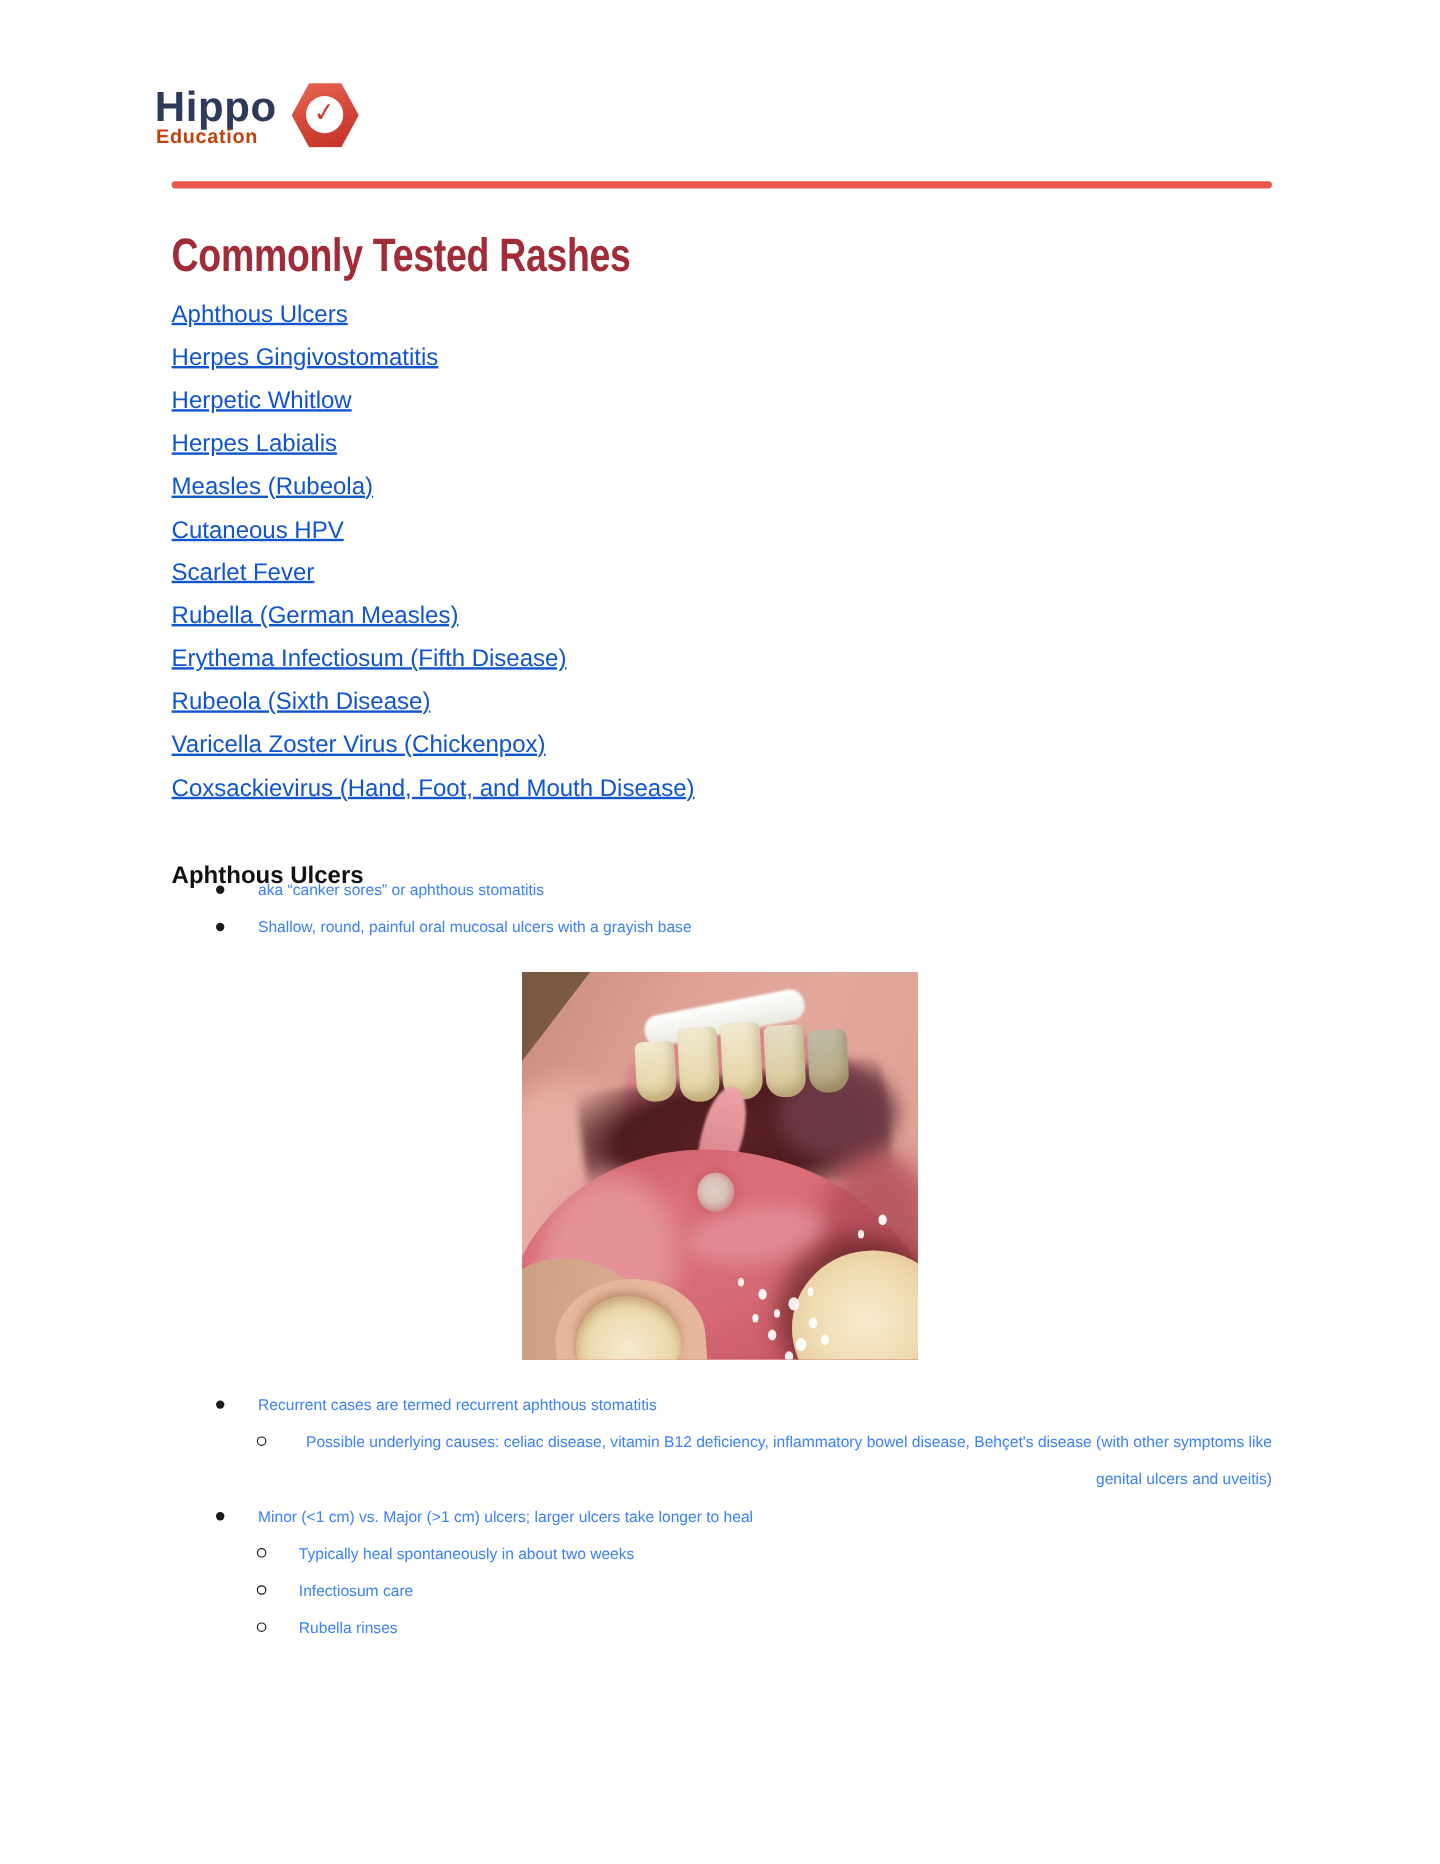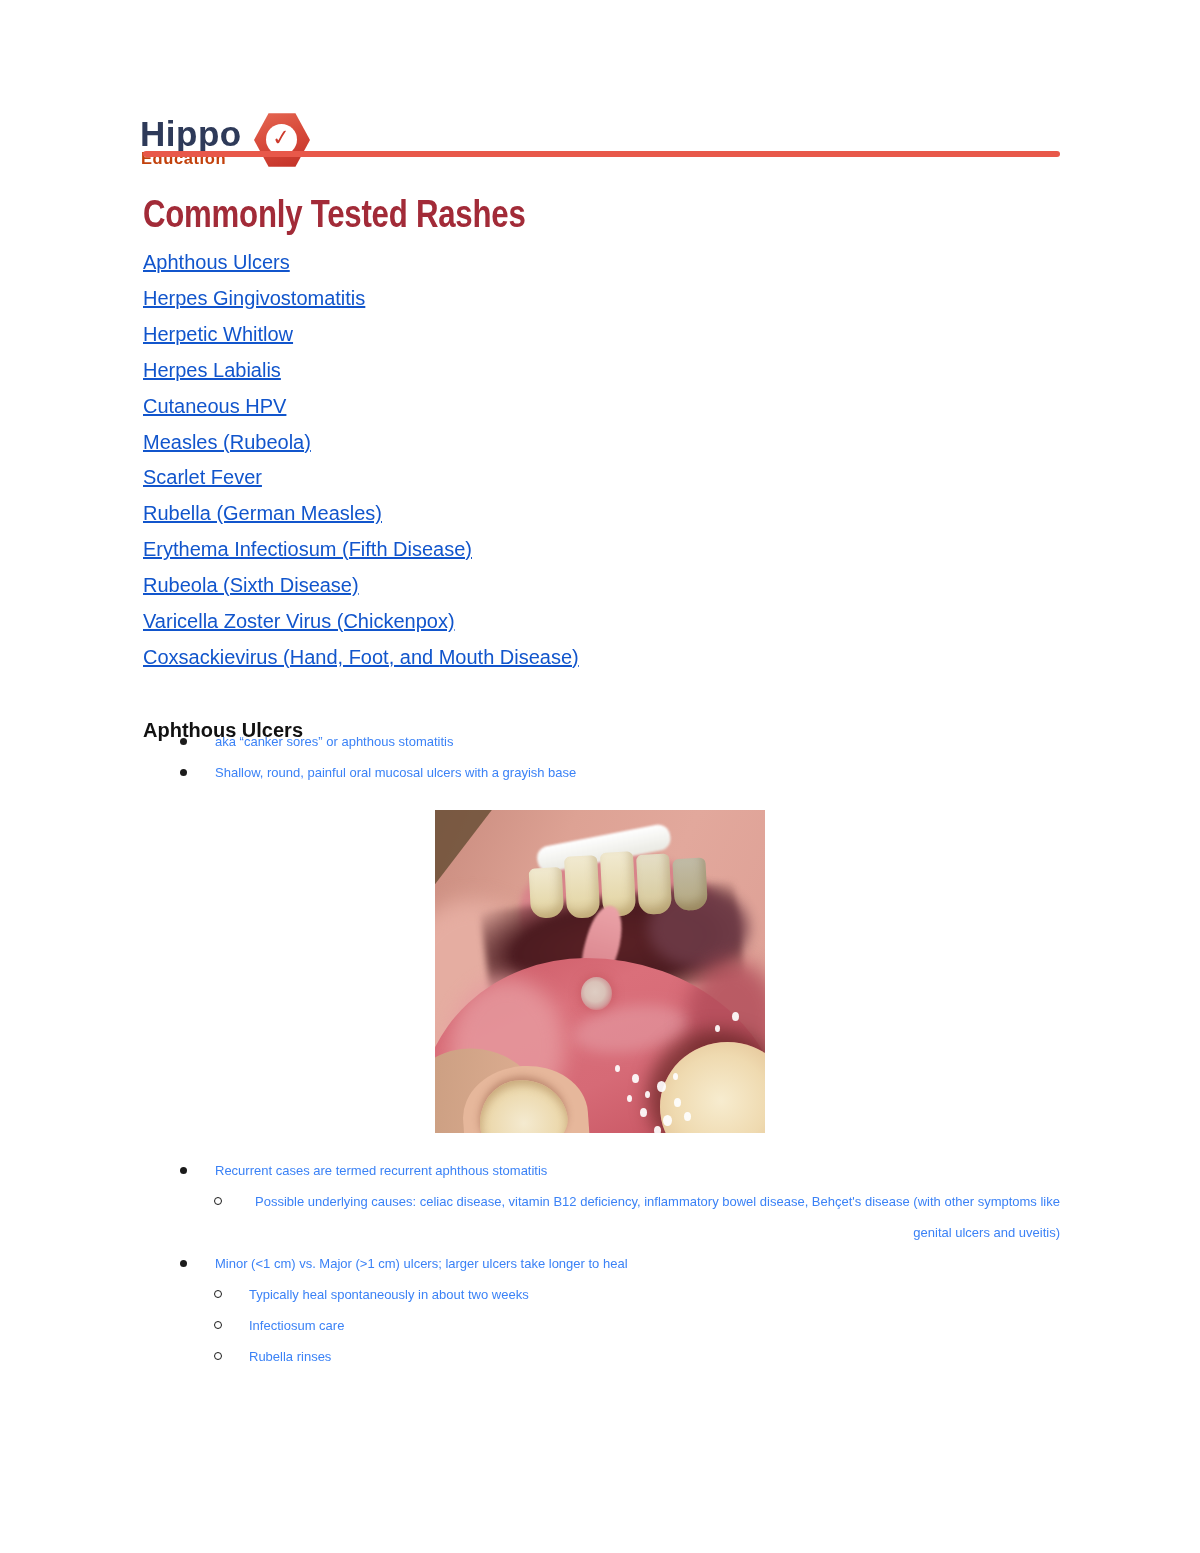--- a/index.html
+++ b/index.html
@@ -1,21 +1,21 @@
 <!DOCTYPE html>
 <html><head>
 <meta charset="utf-8">
 <style>
   html,body{margin:0;padding:0;background:#ffffff;}
   .page{
     position:relative;width:1200px;height:1553px;background:#ffffff;
     font-family:"Liberation Sans","DejaVu Sans",sans-serif;overflow:hidden;
   }
   
-  .brand{position:absolute;left:140px;top:70px;width:500px;height:62px;margin-top:44px;}
+  .brand{position:absolute;left:129px;top:70px;width:500px;height:62px;}
   .brand-name{position:absolute;left:0;top:2px;font-size:35px;font-weight:800;color:#2e3a59;line-height:1;letter-spacing:.5px;}
   .brand-sub{position:absolute;left:1px;top:35px;font-size:16.5px;font-weight:700;color:#c2410c;letter-spacing:.6px;}
   .hex{position:absolute;left:114px;top:-3px;width:56px;height:58px;
     background:linear-gradient(160deg,#e66a55 0%,#d84b3b 45%,#c02f26 100%);
     clip-path:polygon(0% 50%,26% 4%,74% 4%,100% 50%,74% 96%,26% 96%);}
   .check-circle{position:absolute;left:12px;top:13px;width:31px;height:31px;border-radius:50%;background:#ffffff;
     display:flex;align-items:center;justify-content:center;}
   .check-glyph{color:#cd3a2c;font-size:22px;font-weight:900;transform:rotate(-6deg);margin-top:-3px;}
   .product{position:absolute;left:182px;top:14px;font-size:32px;font-weight:600;color:#2e3a59;letter-spacing:.3px;white-space:nowrap;}
   
@@ -94,22 +94,22 @@
 
   <div class="rule"></div>
 
   <h1 class="doc-title">Commonly Tested Rashes</h1>
 
   <nav class="toc">
     <a>Aphthous Ulcers</a>
     <a>Herpes Gingivostomatitis</a>
     <a>Herpetic Whitlow</a>
     <a>Herpes Labialis</a>
+    <a>Measles (Rubeola)</a>
     <a>Cutaneous HPV</a>
-    <a>Measles (Rubeola)</a>
     <a>Scarlet Fever</a>
     <a>Rubella (German Measles)</a>
     <a>Erythema Infectiosum (Fifth Disease)</a>
     <a>Rubeola (Sixth Disease)</a>
     <a>Varicella Zoster Virus (Chickenpox)</a>
     <a>Coxsackievirus (Hand, Foot, and Mouth Disease)</a>
   </nav>
 
   <h2 class="section-heading">Aphthous Ulcers</h2>
 

